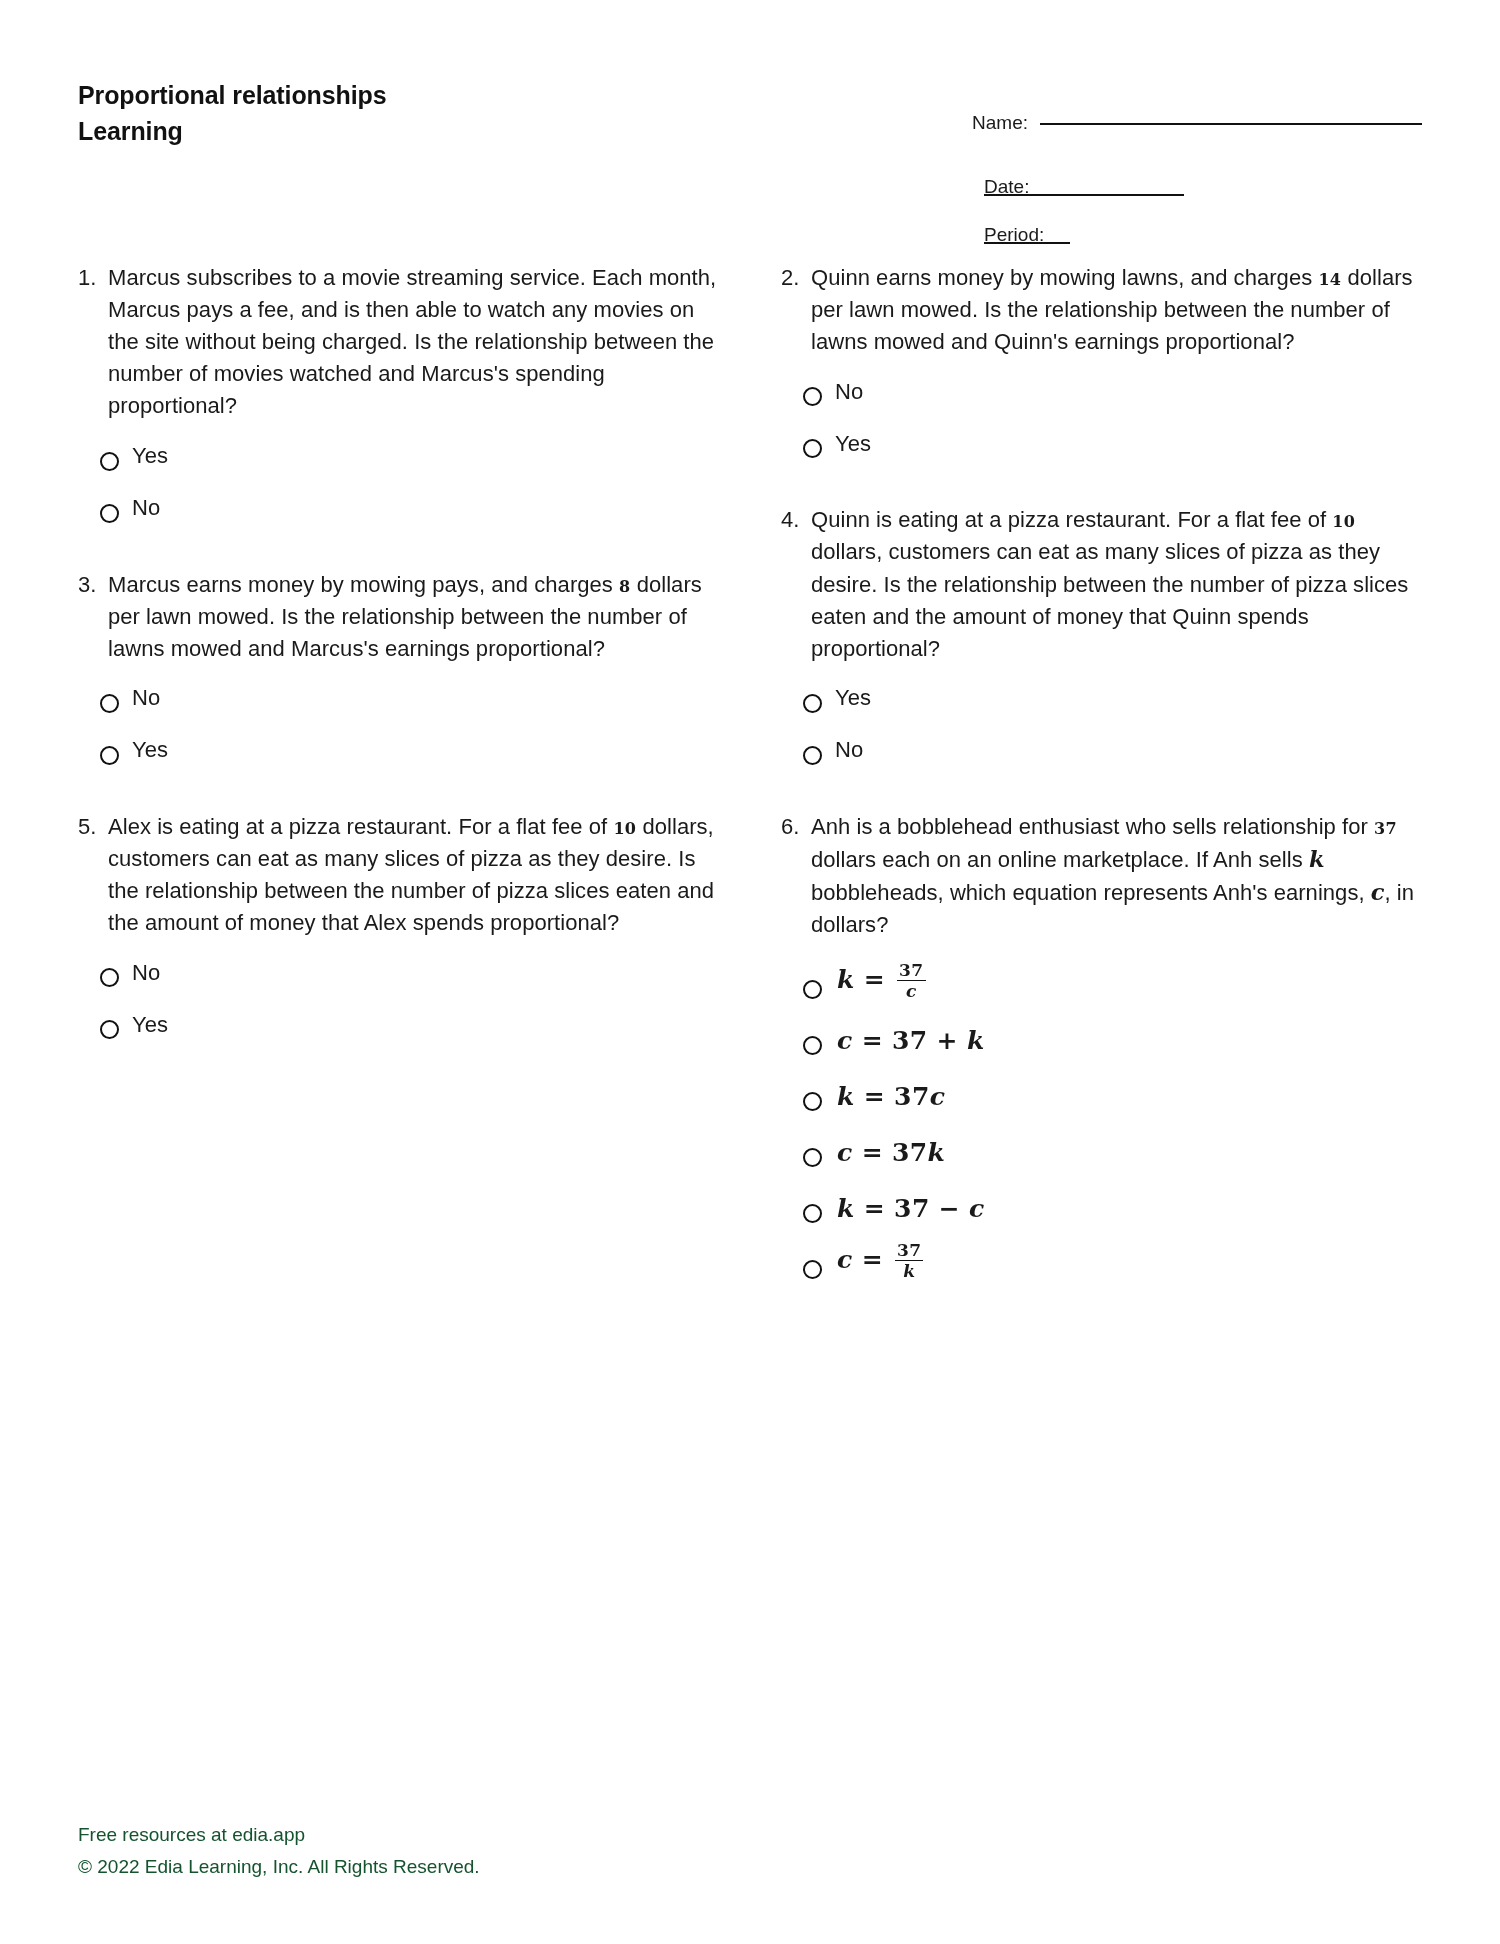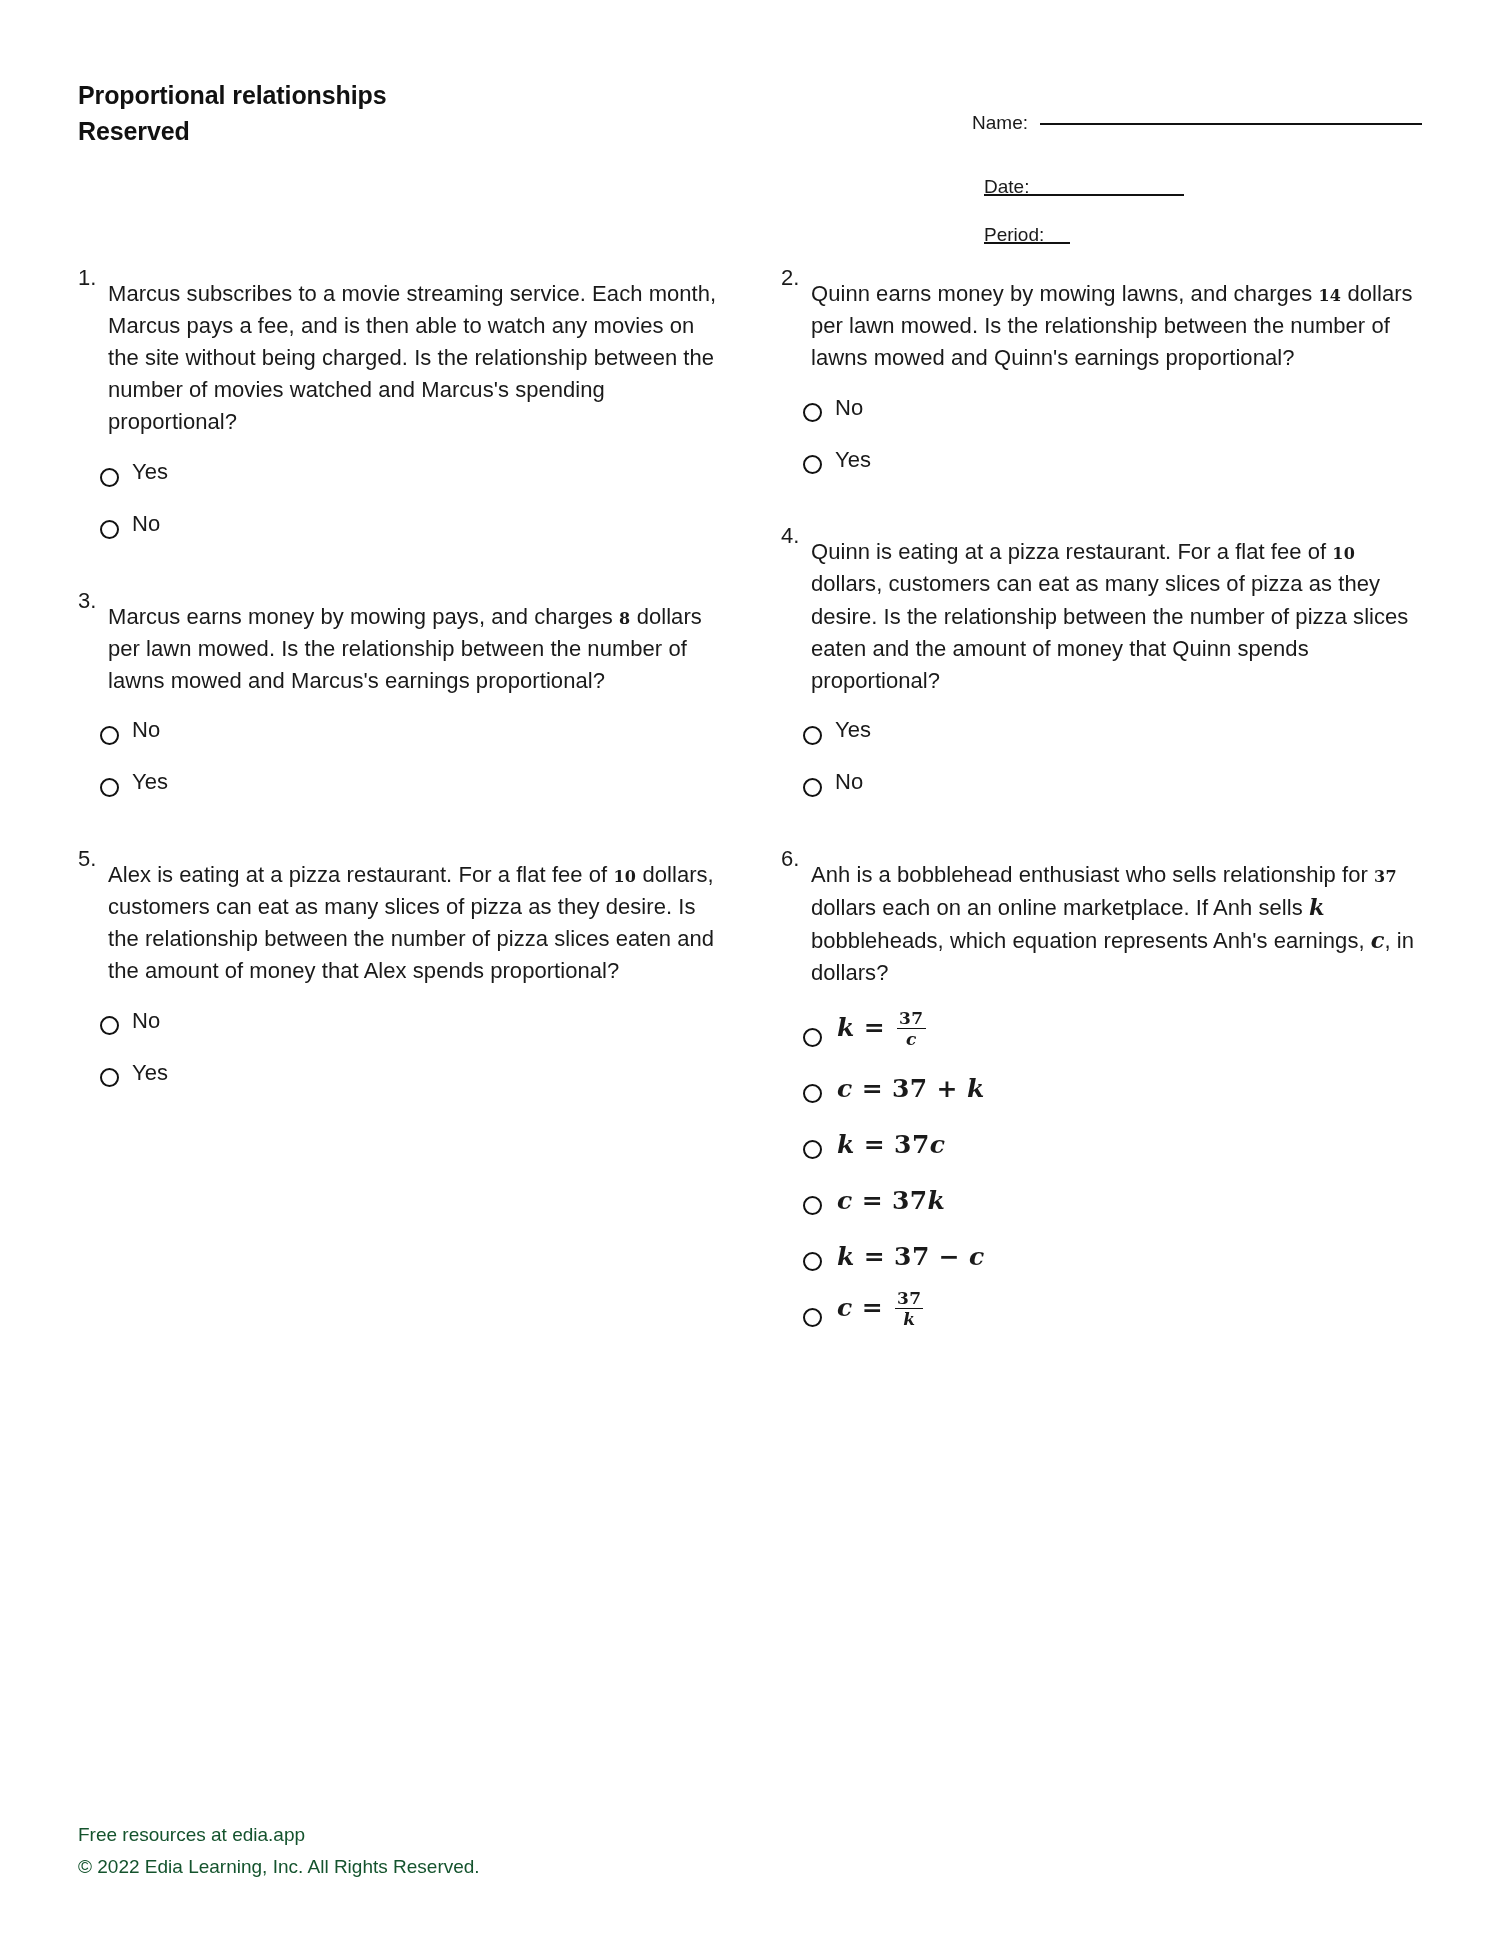--- a/index.html
+++ b/index.html
@@ -97,21 +97,20 @@
     line-height: 1.46;
     text-align: left;
     padding-right: 2px;
   }
   .q-text {
     flex: 1 1 auto;
     font-size: 22px;
     line-height: 1.46;
     letter-spacing: 0.05px;
     color: #1a1a1a;
-    margin-top: 16px;
   }
 
   
   .m {
     font-family: "DejaVu Serif", "Liberation Serif", serif;
     font-size: 16px;
     font-weight: 600;
     letter-spacing: 0.3px;
   }
   .mi {
@@ -197,21 +196,21 @@
   .footer div { display: block; }
 </style>
 </head>
 <body>
 
 <div class="page">
 
   <div class="header">
     <div class="title-block">
       <span class="title-line">Proportional relationships</span>
-      <span class="title-line">Reserved</span>
+      <span class="title-line">Learning</span>
     </div>
     <div class="fields-block">
       <div class="field-row">
         <span class="field-label">Name:</span>
         <span class="rule rule-name"></span>
       </div>
       <div class="field-row">
         <span class="field-label">Date:</span>
         <span class="rule rule-date"></span>
         <span class="field-spacer"></span>

